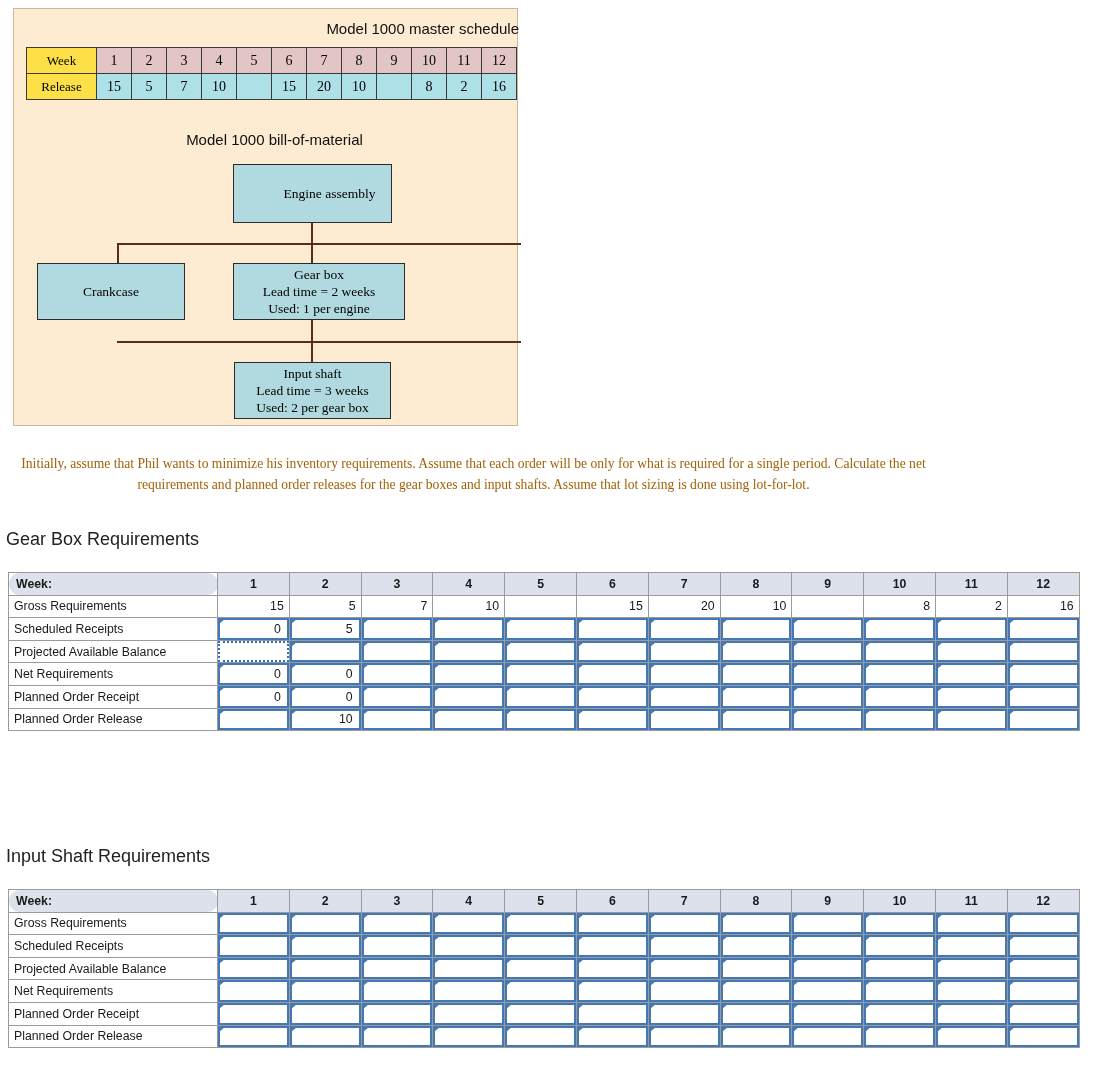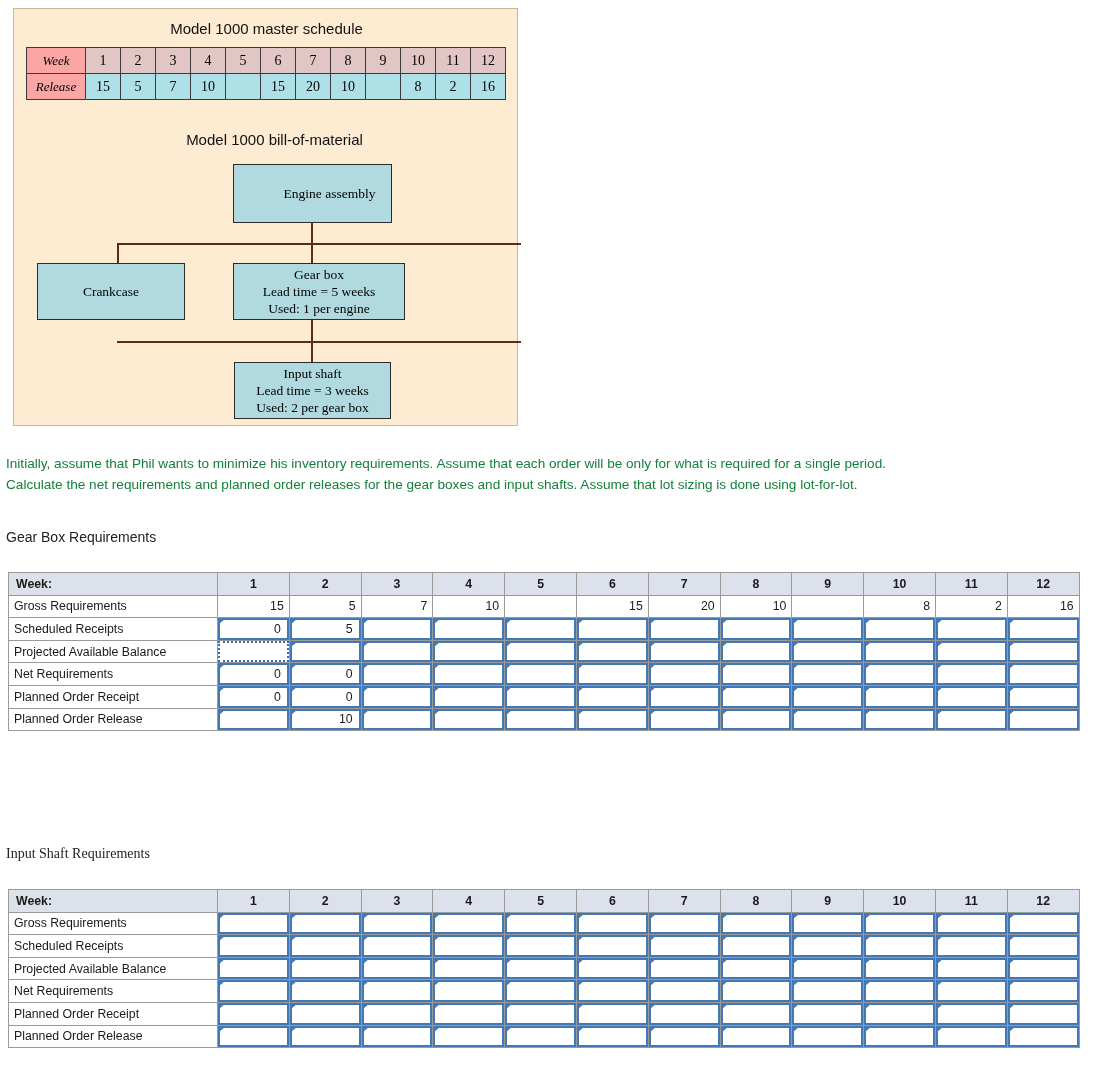--- a/index.html
+++ b/index.html
@@ -12,83 +12,84 @@
 
   
   .figure-panel{
     position:absolute;left:13px;top:8px;width:505px;height:418px;
     background:#fdebd2;border:1px solid #cbb89a;box-sizing:border-box;
   }
   .fig-title{
     text-align:center;font-size:15px;color:#111;
     font-family:"Liberation Sans", sans-serif;
   }
-  #ms-title{position:absolute;left:0;top:11px;width:505px;}
+  #ms-title{position:absolute;left:0;top:11px;width:505px;text-align:right;}
   #bom-title{position:absolute;left:0;top:122px;width:505px;padding-left:8px;}
 
   
   .ms-table{
     position:absolute;left:12px;top:38px;border-collapse:collapse;
     font-family:"Liberation Serif", serif;font-size:14px;color:#000;
   }
   .ms-table td{
     border:1px solid #3a3a3a;text-align:center;height:26px;
     padding:0 3px;box-sizing:border-box;
   }
-  .ms-table td.lbl{background:#fca5a5;width:59px;text-align:center;font-size:13px;font-style:italic;}
+  .ms-table td.lbl{background:#fde047;width:70px;text-align:center;font-size:13px;}
   .ms-table td.wk{background:#e2c6c6;width:35px;}
   .ms-table td.dm{background:#aee0e8;width:35px;}
 
   
   .bom-box{
     position:absolute;background:#b0dae0;border:1px solid #2b2b2b;
     box-sizing:border-box;font-family:"Liberation Serif", serif;
     font-size:13.5px;color:#000;text-align:center;line-height:17px;
     display:flex;flex-direction:column;align-items:center;justify-content:center;
   }
   #box-engine{left:219px;top:155px;width:159px;height:59px;padding-left:34px;}
   #box-crankcase{left:23px;top:254px;width:148px;height:57px;}
   #box-gearbox{left:219px;top:254px;width:172px;height:57px;}
   #box-shaft{left:220px;top:353px;width:157px;height:57px;}
 
   .conn{position:absolute;background:#5a2d1a;}
 
   
   .para{
     position:absolute;left:6px;top:454px;width:935px;
-    font-size:13.6px;line-height:20.5px;color:#15803d;
-    font-family:Liberation Sans, sans-serif;
+    font-size:13.6px;line-height:20.5px;color:#a16207;
+    font-family:Liberation Serif, serif;
+    text-align:center;
   }
   .sec-title{
-    position:absolute;left:6px;font-size:14px;color:#222;
+    position:absolute;left:6px;font-size:18px;color:#222;
     font-family:"Liberation Sans", sans-serif;
   }
   #gearbox-heading{top:529px;}
-  #shaft-heading{top:846px;font-family:Liberation Serif, serif;}
+  #shaft-heading{top:846px;}
 
   
   .mrp{
     position:absolute;left:8px;width:1071px;
     border-collapse:collapse;table-layout:fixed;
     font-size:12.3px;font-family:"Liberation Sans", sans-serif;color:#1a1a1a;
   }
   #gearbox-table{top:572px;}
   #shaft-table{top:889px;}
 
   .mrp col.c-label{width:209px;}
   .mrp col.c-wk{width:71.8px;}
 
   .mrp th,.mrp td{
     border:1px solid #9a9a9a;height:22.6px;box-sizing:border-box;
     padding:0 5px;overflow:hidden;white-space:nowrap;
   }
   .mrp thead th{
     background:#dce1ec;font-weight:bold;text-align:center;font-size:12.3px;
   }
-  .mrp thead th.hlabel{text-align:left;padding-left:7px;}
+  .mrp thead th.hlabel{text-align:left;padding-left:7px;border-radius:11px;}
   .mrp td.rowlabel{text-align:left;background:#ffffff;font-weight:normal;}
   .mrp td.val{text-align:right;background:#ffffff;}
 
   
   td.inp{
     position:relative;background:#ffffff;text-align:right;
     border:1px solid #9a9a9a;
   }
   td.inp .box{
     position:absolute;left:0px;top:0px;right:0px;bottom:0px;
@@ -163,21 +164,21 @@
   <div class="bom-box" id="box-engine">
     <span>Engine assembly</span>
   </div>
 
   <div class="bom-box" id="box-crankcase">
     <span>Crankcase</span>
   </div>
 
   <div class="bom-box" id="box-gearbox">
     <span>Gear box</span>
-    <span>Lead time = 5 weeks</span>
+    <span>Lead time = 2 weeks</span>
     <span>Used: 1 per engine</span>
   </div>
 
   <div class="bom-box" id="box-shaft">
     <span>Input shaft</span>
     <span>Lead time = 3 weeks</span>
     <span>Used: 2 per gear box</span>
   </div>
 </div>
 

